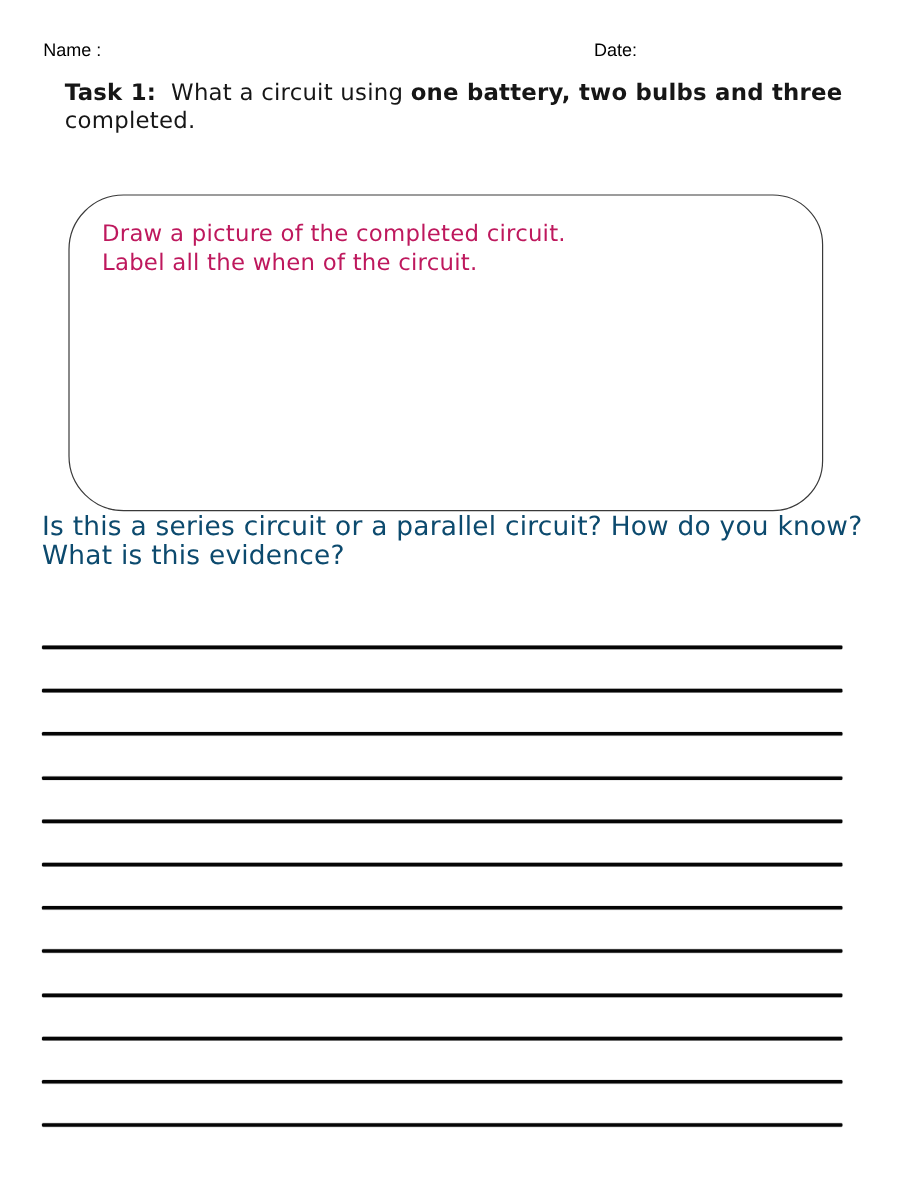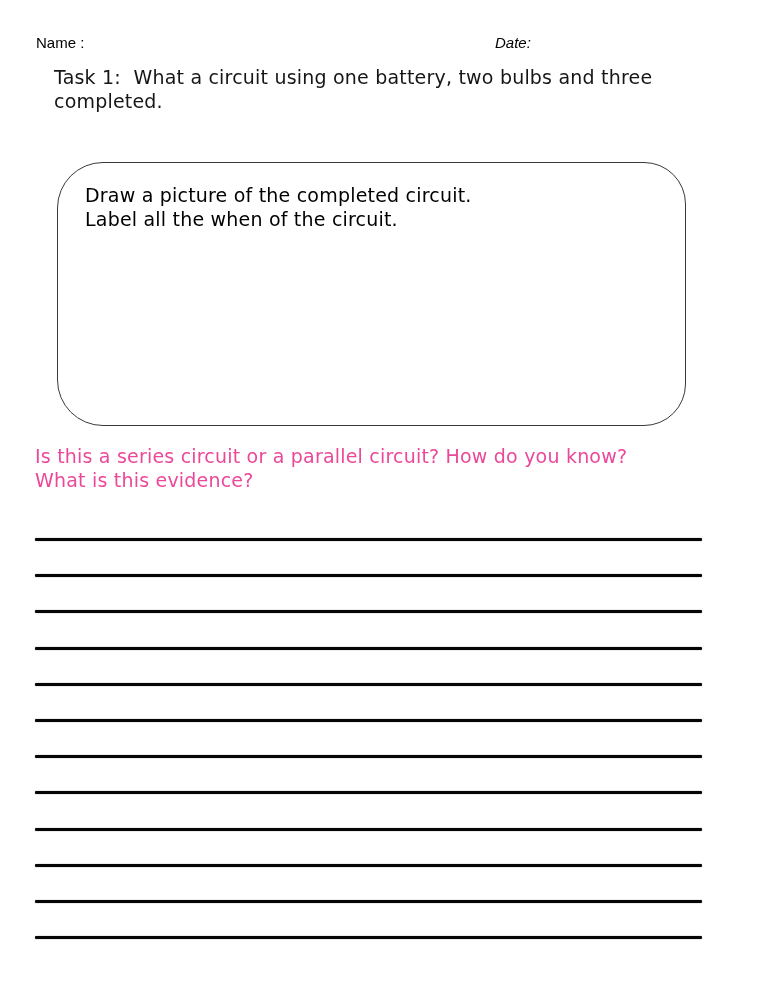--- a/index.html
+++ b/index.html
@@ -20,66 +20,66 @@
   
   .hdr-label {
     position: absolute;
     top: 34px;
     font-family: "Liberation Sans", sans-serif;
     font-size: 15px;
     color: #000000;
     white-space: pre;
   }
   .hdr-name { left: 36px; }
-  .hdr-date { left: 495px; font-style: italic; }
+  .hdr-date { left: 495px; }
 
   
   .task {
     position: absolute;
     left: 54px;
     top: 66px;
     width: 660px;
     font-size: 19px;
     line-height: 23.5px;
     letter-spacing: 0.2px;
     color: #161616;
   }
   .task-line { white-space: pre; }
-  .b { font-weight: 400; }
+  .b { font-weight: 700; }
 
   
   .draw-box {
     position: absolute;
     left: 57px;
     top: 162px;
     width: 629px;
     height: 264px;
     box-sizing: border-box;
     border: 1.5px solid #3a3a3a;
     border-radius: 46px 42px 42px 46px;
     padding: 21px 20px 0 27px;
   }
   .draw-box .box-line {
     font-size: 19px;
     line-height: 23.5px;
     letter-spacing: 0.2px;
-    color: #000000;
+    color: #be185d;
     white-space: pre;
   }
 
   
   .question {
     position: absolute;
     left: 35px;
-    top: 444px;
+    top: 428px;
     width: 700px;
-    font-size: 19px;
+    font-size: 22px;
     line-height: 24px;
     letter-spacing: 0.2px;
-    color: #ec4899;
+    color: #0c4a6e;
   }
   .question .q-line { white-space: pre; }
 
   
   .answer-lines {
     position: absolute;
     left: 0;
     top: 0;
     width: 768px;
     height: 994px;

